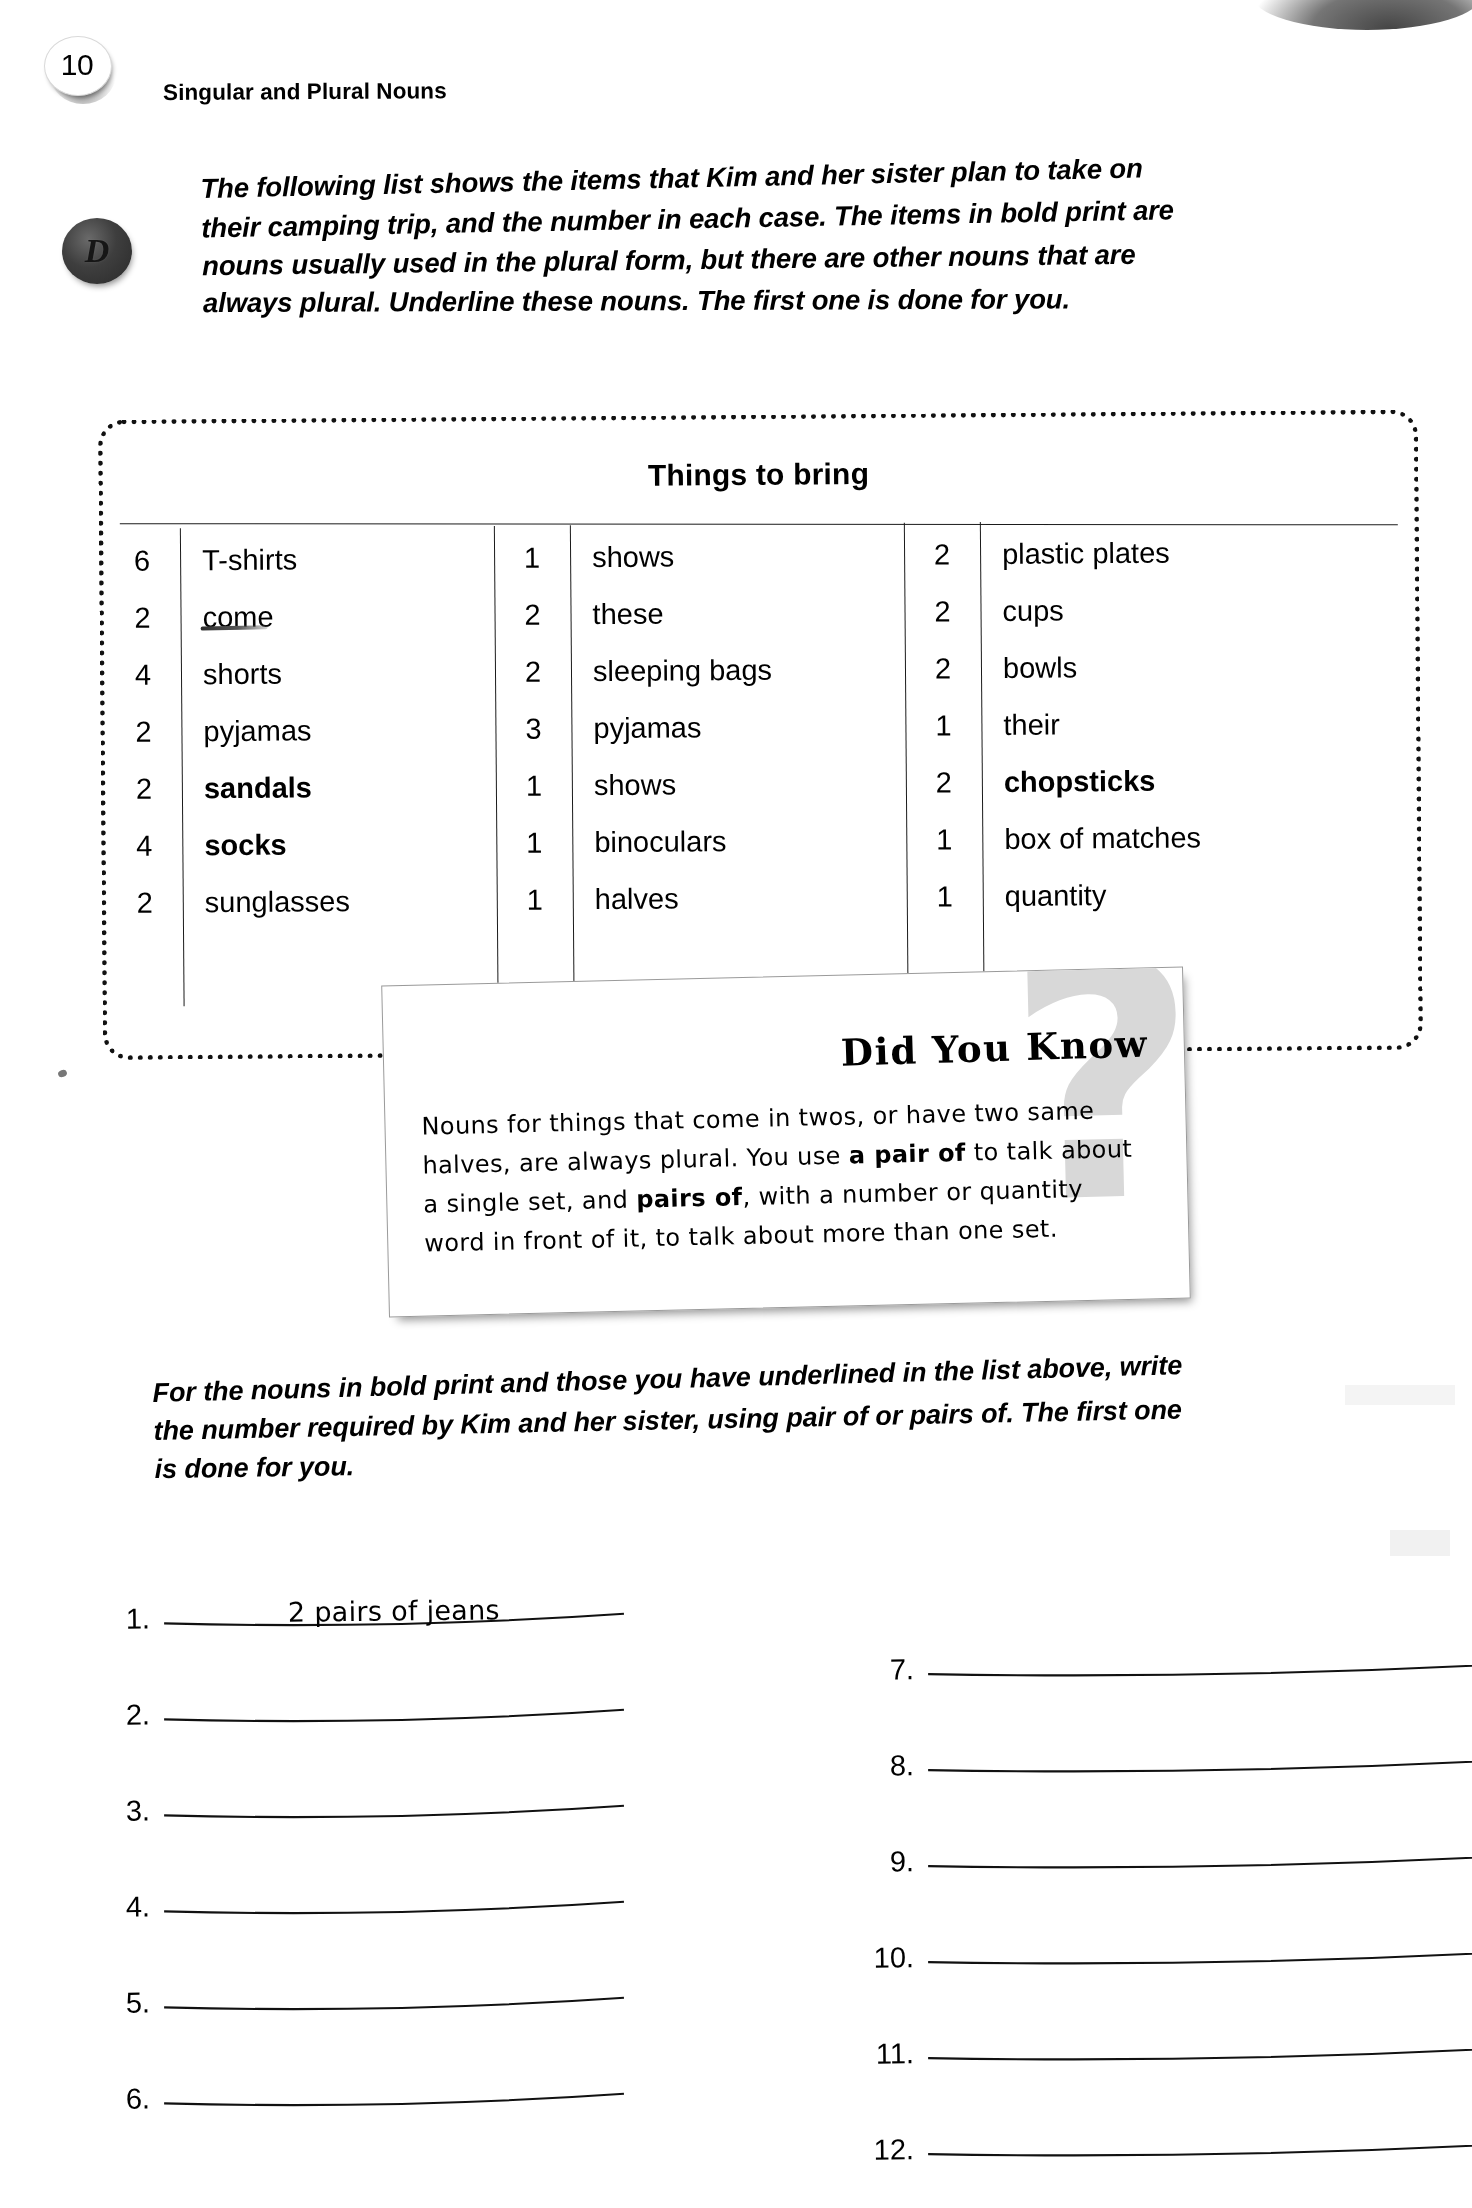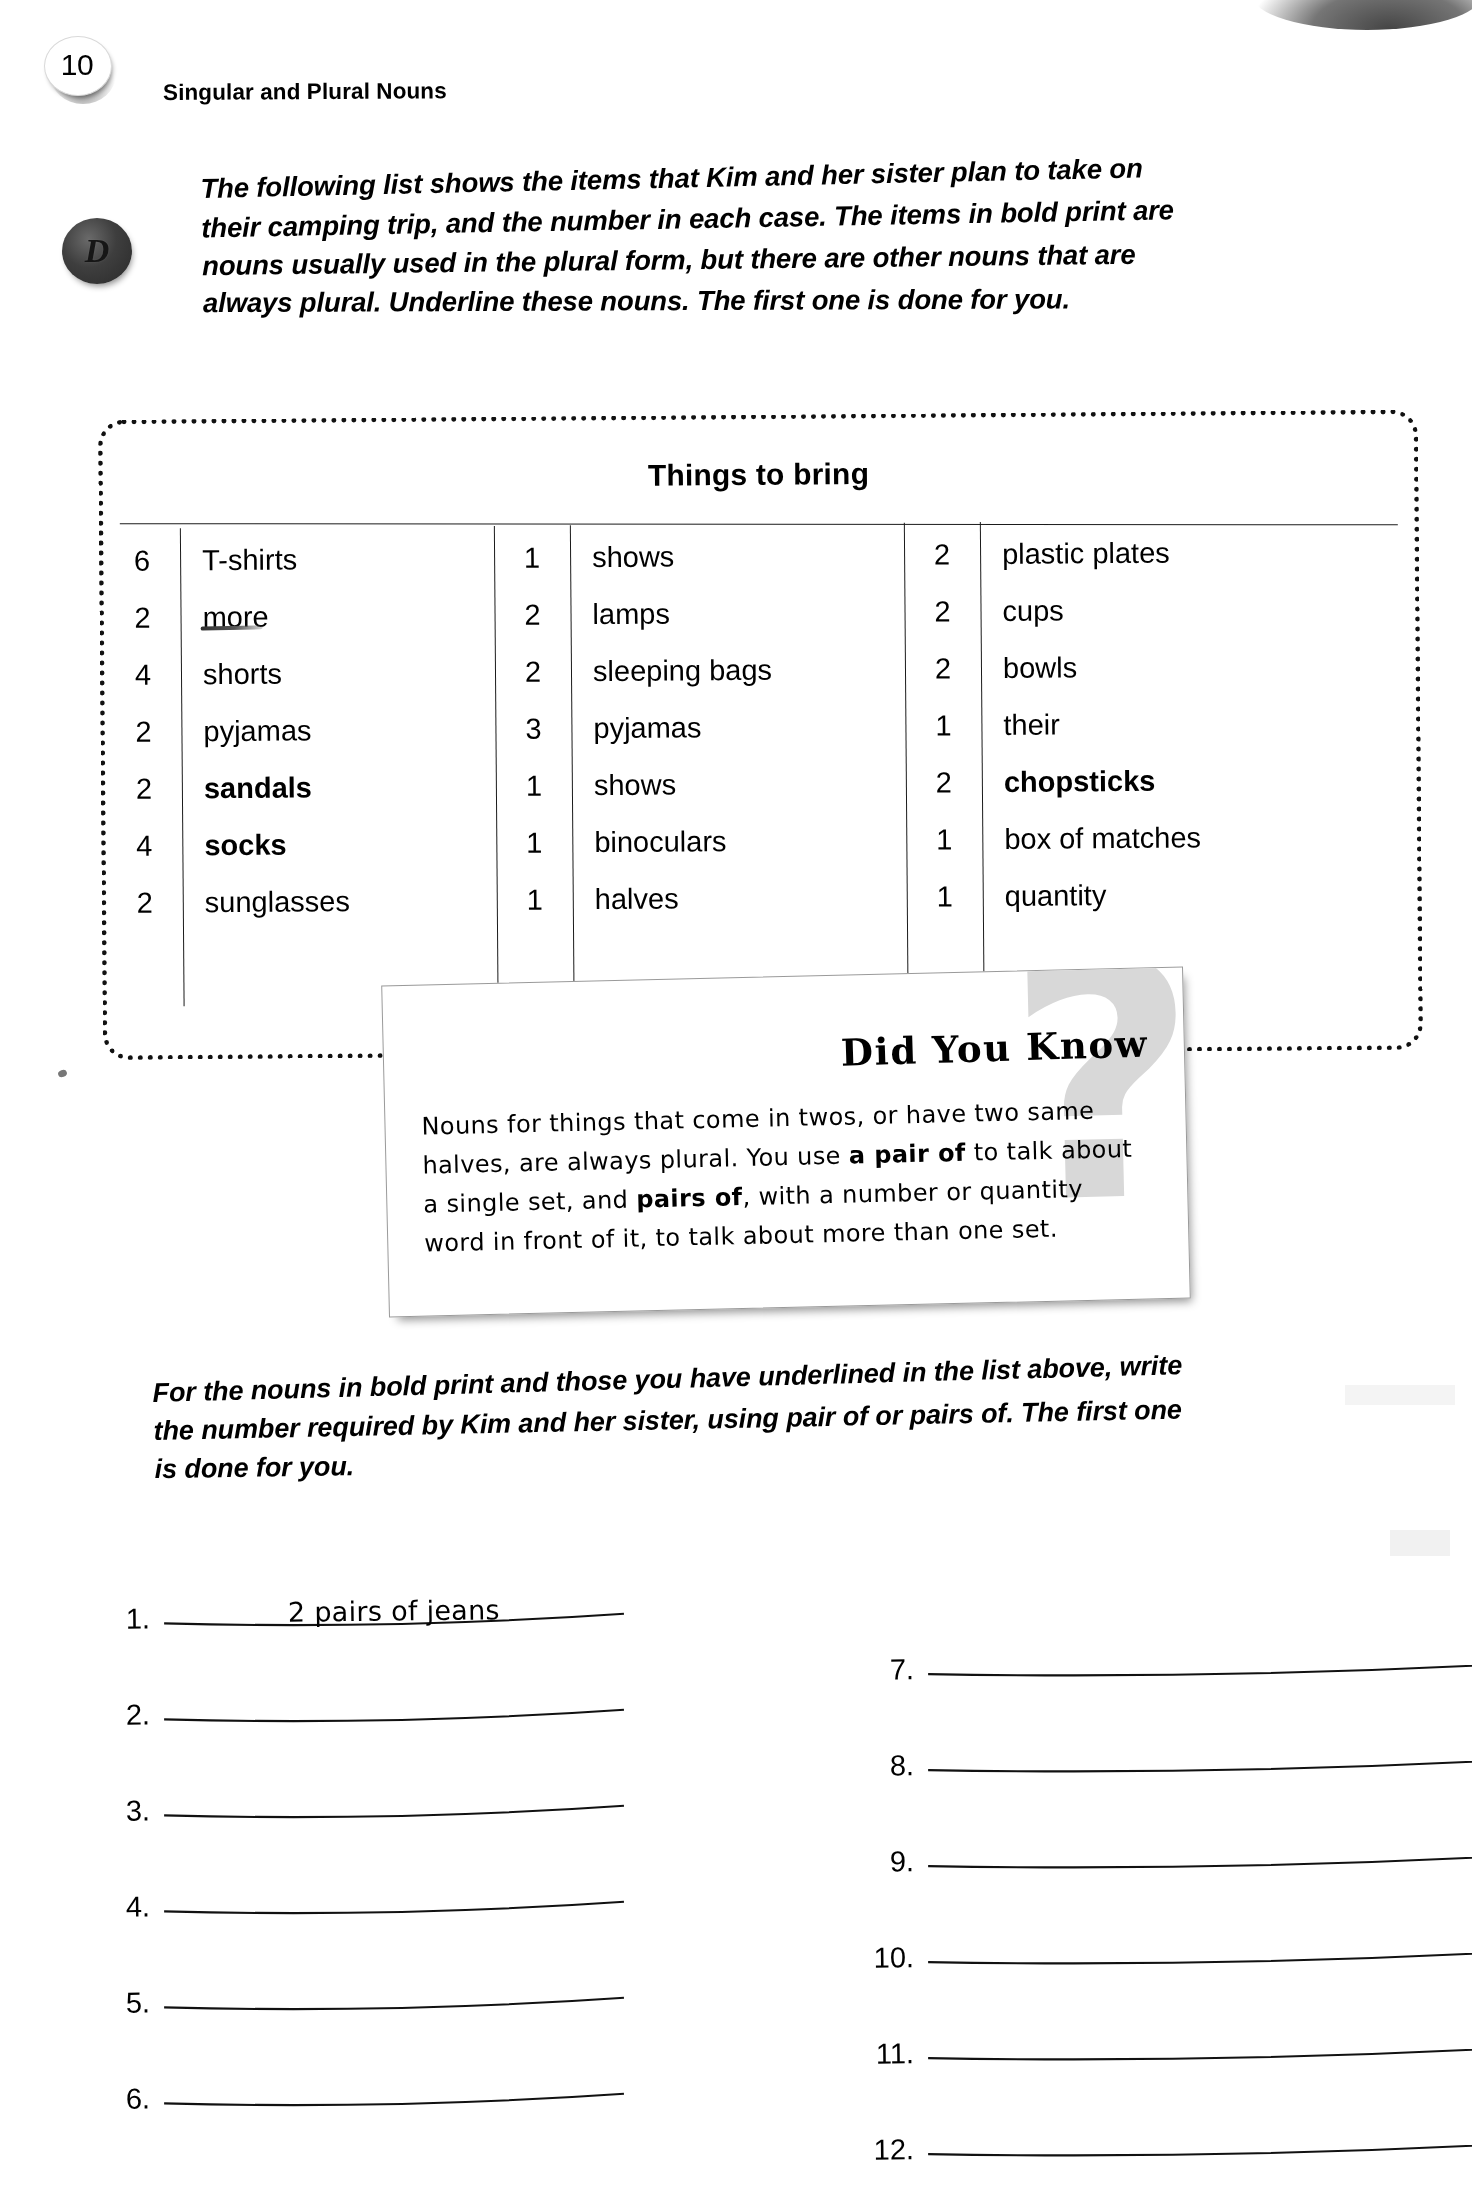--- a/index.html
+++ b/index.html
@@ -205,21 +205,21 @@
       <div class="vrule vr3"></div>
       <div class="vrule vr4"></div>
       <div class="vrule vr5"></div>
       <div class="col colA">
           <div class="row">
             <div class="qty">6</div>
             <div class="itm">T-shirts</div>
           </div>
           <div class="row">
             <div class="qty">2</div>
-            <div class="itm"><span class="underline-mark">more</span></div>
+            <div class="itm"><span class="underline-mark">come</span></div>
           </div>
           <div class="row">
             <div class="qty">4</div>
             <div class="itm">shorts</div>
           </div>
           <div class="row">
             <div class="qty">2</div>
             <div class="itm">pyjamas</div>
           </div>
           <div class="row">
@@ -235,21 +235,21 @@
             <div class="itm">sunglasses</div>
           </div>
         </div>
       <div class="col colB">
           <div class="row">
             <div class="qty">1</div>
             <div class="itm">shows</div>
           </div>
           <div class="row">
             <div class="qty">2</div>
-            <div class="itm">lamps</div>
+            <div class="itm">these</div>
           </div>
           <div class="row">
             <div class="qty">2</div>
             <div class="itm">sleeping bags</div>
           </div>
           <div class="row">
             <div class="qty">3</div>
             <div class="itm">pyjamas</div>
           </div>
           <div class="row">

